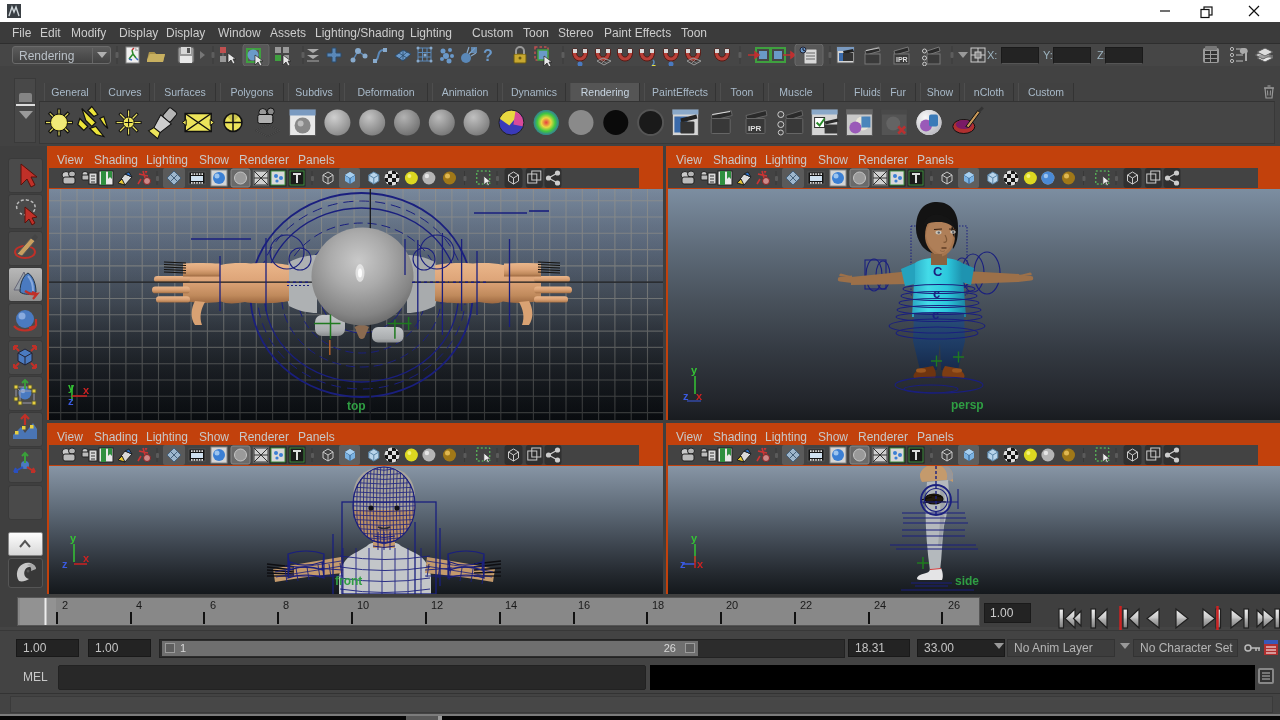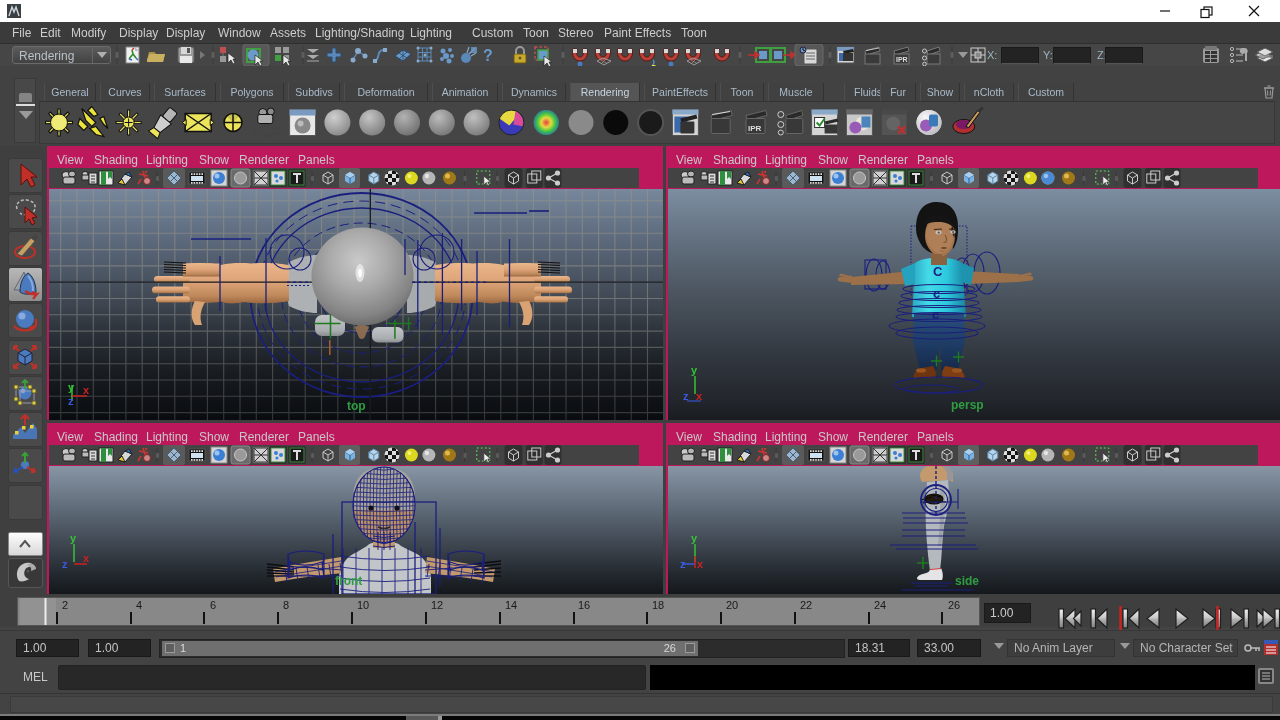--- a/index.html
+++ b/index.html
@@ -18,21 +18,21 @@
 .tblabel{position:absolute;top:5px;font-size:11px;color:#9db4c0;}
 #shelfwrap{left:0;top:66px;width:1280px;height:80px;background:#424242;}
 #shelfsel{left:14px;top:12px;width:22px;height:65px;background:#484848;border:1px solid #3a3a3a;}
 #shelftabs{left:40px;top:17px;width:1240px;height:18px;}
 .stab{position:absolute;top:0;height:18px;background:#414141;border-left:1px solid #4e4e4e;border-right:1px solid #333;color:#a9bac9;font-size:10.5px;text-align:center;line-height:18px;white-space:nowrap;overflow:hidden;}
 .stab.sel{background:#555;color:#c9d6e2;}
 #shelfbody{left:39px;top:35px;width:1236px;height:43px;background:#454545;border:1px solid #383838;border-top-color:#333;}
 #mainarea{left:0;top:146px;width:1280px;height:448px;background:#3f3f3f;}
 #toolbox{left:8px;top:10px;width:36px;height:438px;}
 .tool{position:absolute;left:0;width:35px;height:35px;background:#4a4a4a;border:1px solid #3a3a3a;border-radius:3px;}
-.vp{position:absolute;background:#be185d;}
+.vp{position:absolute;background:#c2410c;}
 .vpmenu{position:absolute;left:2px;top:0;width:100%;height:22px;}
 .vpmenu span{position:absolute;top:7px;font-size:12px;color:#c8c8c8;}
 #timelinerow{left:0;top:594px;width:1280px;height:33px;background:#3f3f3f;}
 #ruler{left:17px;top:3px;width:963px;height:29px;background:#888;border:1px solid #555;}
 #curtime{left:984px;top:9px;width:47px;height:20px;background:#232323;border:1px solid #1a1a1a;color:#ccc;font-size:12px;line-height:18px;padding-left:5px;}
 #rangerow{left:0;top:630px;width:1280px;height:32px;background:#434343;border-top:1px solid #383838;}
 .rfield{position:absolute;top:8px;height:18px;background:#232323;border:1px solid #191919;color:#c5c5c5;font-size:12px;line-height:17px;padding-left:6px;}
 #rtrack{left:159px;top:8px;width:686px;height:19px;background:#2c2c2c;border:1px solid #222;}
 #rbar{position:absolute;left:2px;top:1px;width:536px;height:15px;background:#6f6f6f;color:#d8d8d8;font-size:11px;}
 #melrow{left:0;top:662px;width:1280px;height:31px;background:#434343;}
@@ -1372,21 +1372,21 @@
   <div class="rfield" style="left:88px;width:63px">1.00</div>
   <div class="abs" id="rtrack">
     <div class="abs" id="rbar">
         <span style="position:absolute;left:18px;top:1px">1</span>
         <span style="position:absolute;right:22px;top:1px">26</span>
       <span style="position:absolute;left:3px;top:2px;width:10px;height:10px;border:1px solid #9a9a9a;background:#5e5e5e"></span>
       <span style="position:absolute;right:3px;top:2px;width:10px;height:10px;border:1px solid #9a9a9a;background:#5e5e5e"></span>
     </div>
   </div>
   <div class="rfield" style="left:848px;width:62px">18.31</div>
-  <div class="rfield" style="left:917px;width:64px">33.00</div>
+  <div class="rfield" style="left:917px;width:88px">33.00</div>
   <div class="abs" style="left:994px;top:12px;width:0;height:0;border-left:5px solid transparent;border-right:5px solid transparent;border-top:6px solid #999;"></div>
   <div class="rfield" style="left:1007px;width:108px;background:#3d3d3d;border-color:#333;color:#b5b5b5">No Anim Layer</div>
   <div class="abs" style="left:1120px;top:12px;width:0;height:0;border-left:5px solid transparent;border-right:5px solid transparent;border-top:6px solid #999;"></div>
   <div class="rfield" style="left:1133px;width:105px;background:#3d3d3d;border-color:#333;color:#b5b5b5">No Character Set</div>
   <svg class="abs" style="left:1242px;top:7px" width="36" height="20">
       <g transform="translate(2,3)">
         <circle cx="4" cy="7" r="3" fill="none" stroke="#bbb" stroke-width="1.5"></circle>
         <path d="M7 7 L16 7 M12 7 L12 10 M15 7 L15 10" stroke="#bbb" stroke-width="1.5"></path>
       </g>
       <g transform="translate(22,2)">

